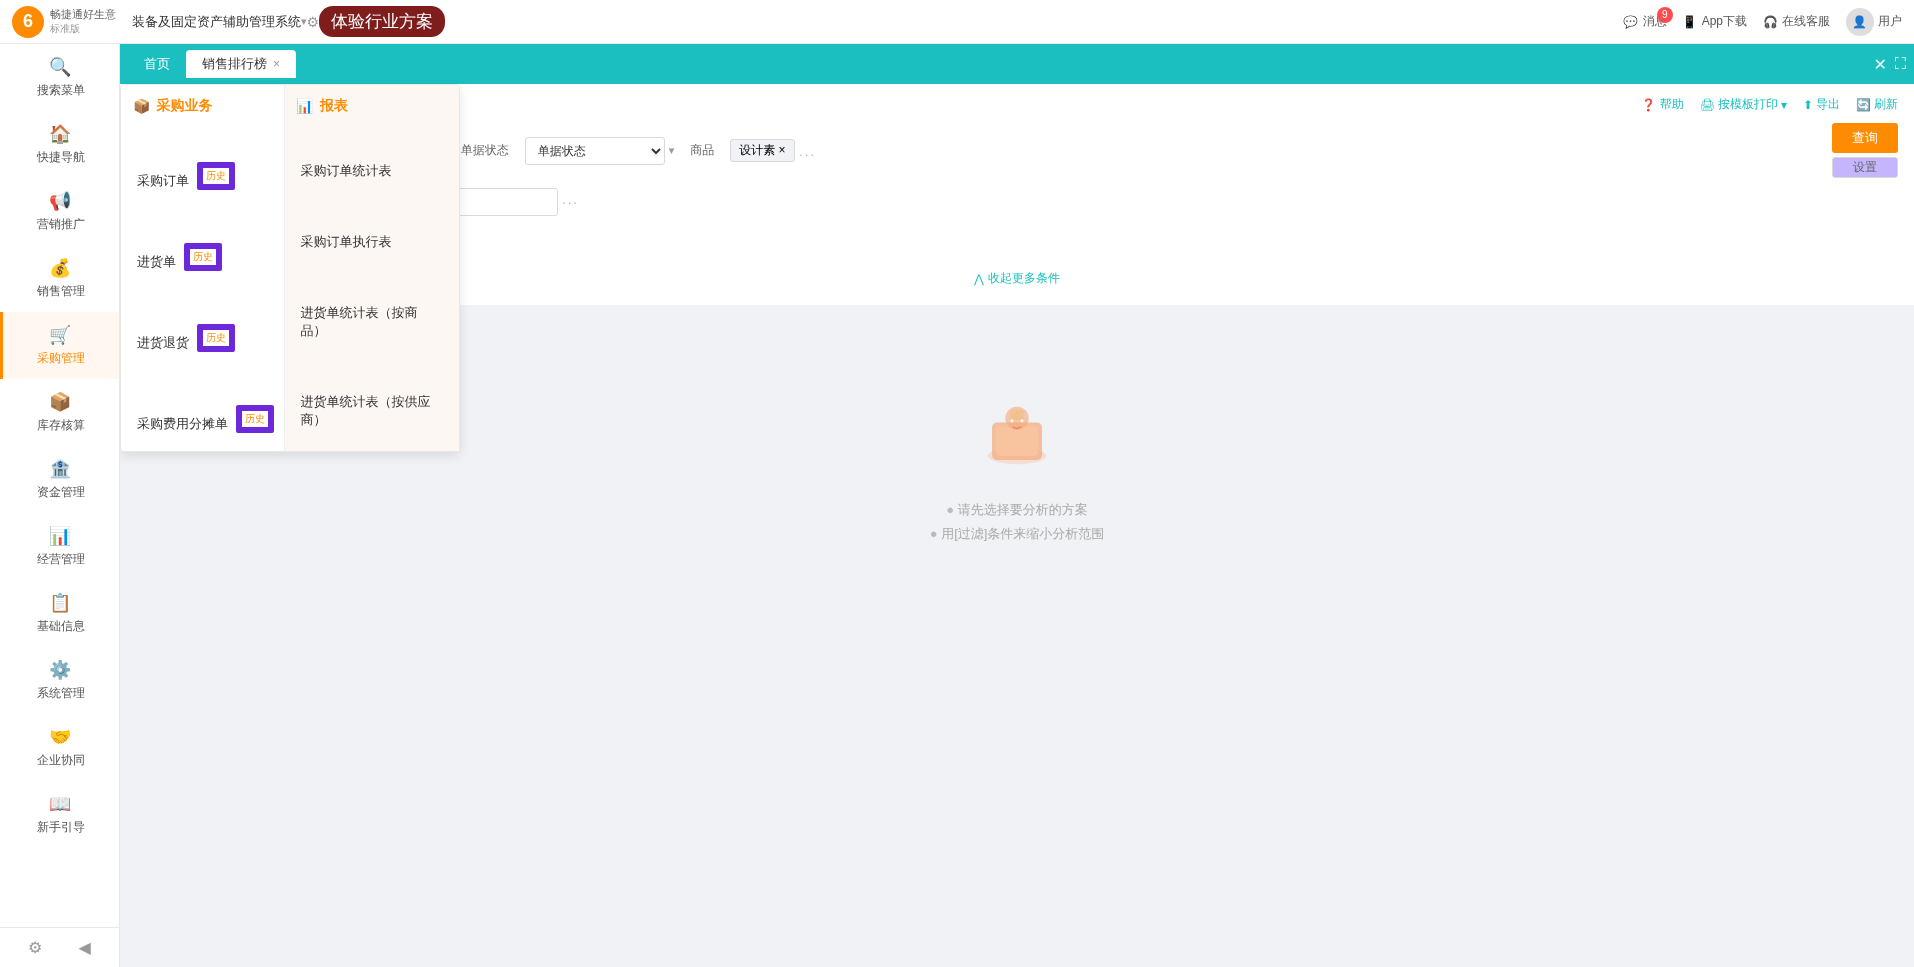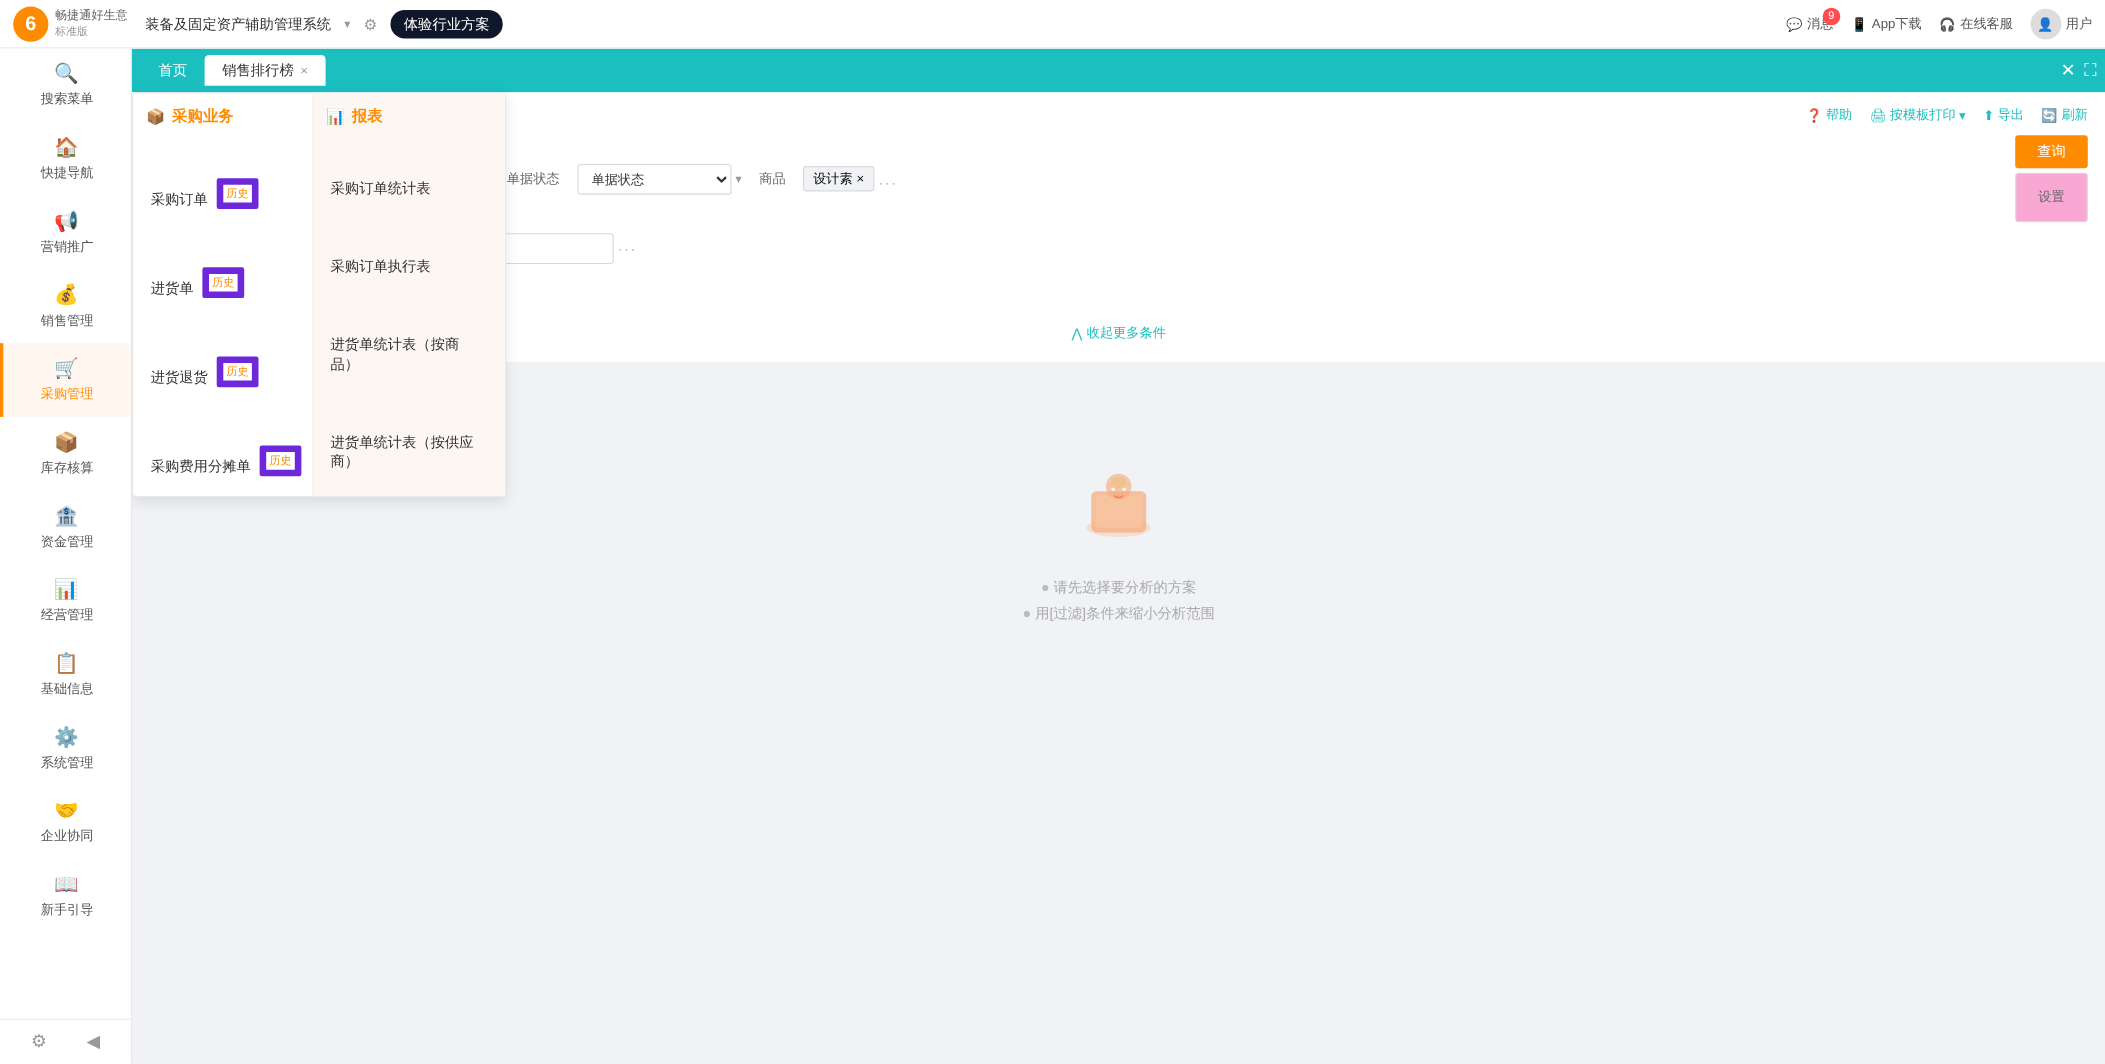--- a/index.html
+++ b/index.html
@@ -29,32 +29,32 @@
       border-radius: 50%;
       display: flex; align-items: center; justify-content: center;
       color: #fff; font-size: 18px; font-weight: bold;
     }
     .logo-text { font-size: 11px; color: #666; line-height: 1.3; }
     .logo-sub { font-size: 10px; color: #999; }
     .system-title {
       flex: 1;
       display: flex;
       align-items: center;
-      gap: 12px;
+      gap: 0;
     }
     .system-name { font-size: 13px; color: #333; }
     .dropdown-arrow { color: #999; font-size: 11px; cursor: pointer; }
     .settings-icon { color: #999; cursor: pointer; font-size: 14px; }
     .industry-btn {
-      background: #0f172a;
+      background: #7f1d1d;
       color: #fff;
       border: none;
       padding: 4px 12px;
       border-radius: 14px;
-      font-size: 13px;
+      font-size: 17px;
       cursor: pointer;
     }
     .header-right {
       display: flex;
       align-items: center;
       gap: 16px;
       margin-left: auto;
     }
     .header-action {
       display: flex;
@@ -256,24 +256,24 @@
     .query-btn {
       background: #ff8c00;
       color: #fff;
       border: none;
       padding: 6px 20px;
       border-radius: 3px;
       font-size: 13px;
       cursor: pointer;
     }
     .set-btn {
-      background: #f9a8d4;
+      background: #c4b5fd;
       color: #666;
       border: 1px solid #d9d9d9;
-      padding: 13px 16px;
+      padding: 1px 16px;
       border-radius: 3px;
       font-size: 12px;
       cursor: pointer;
     }
     .dotdot { color: #bbb; font-size: 14px; letter-spacing: 1px; }
 
     
     .empty-state {
       display: flex;
       flex-direction: column;

